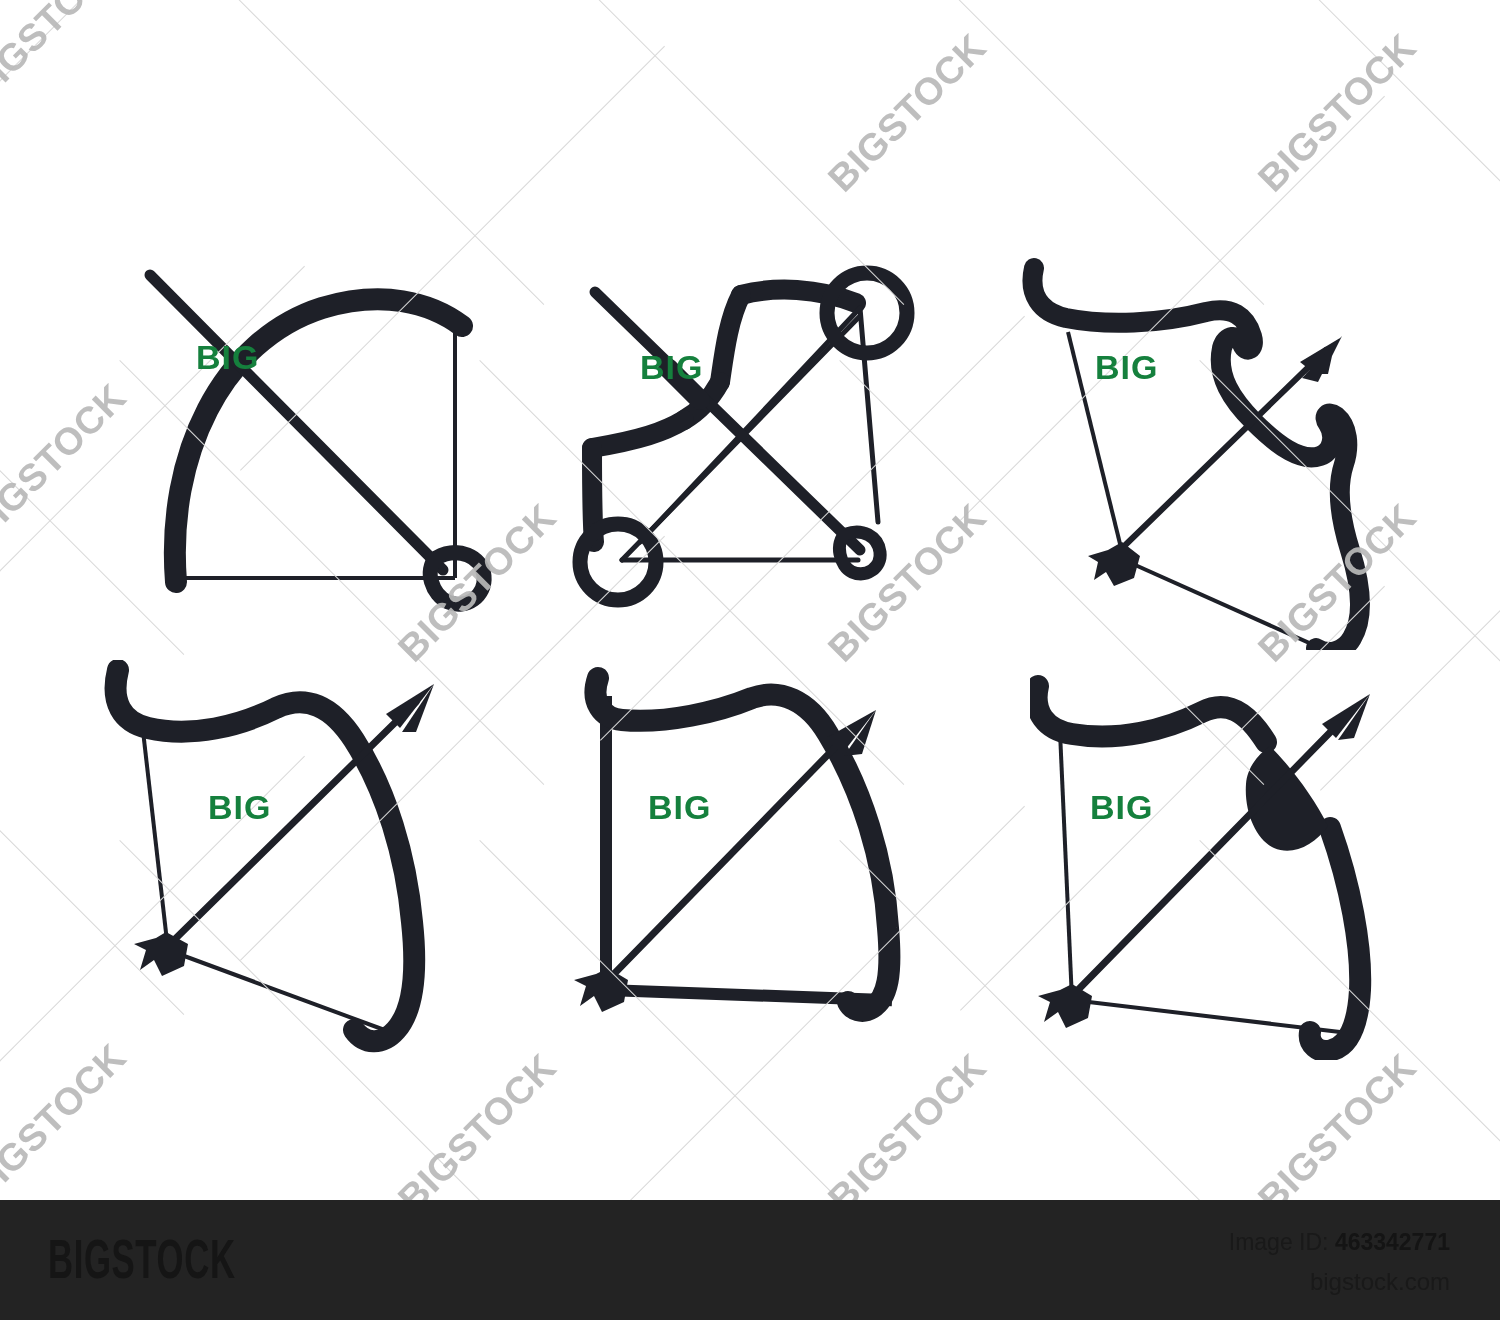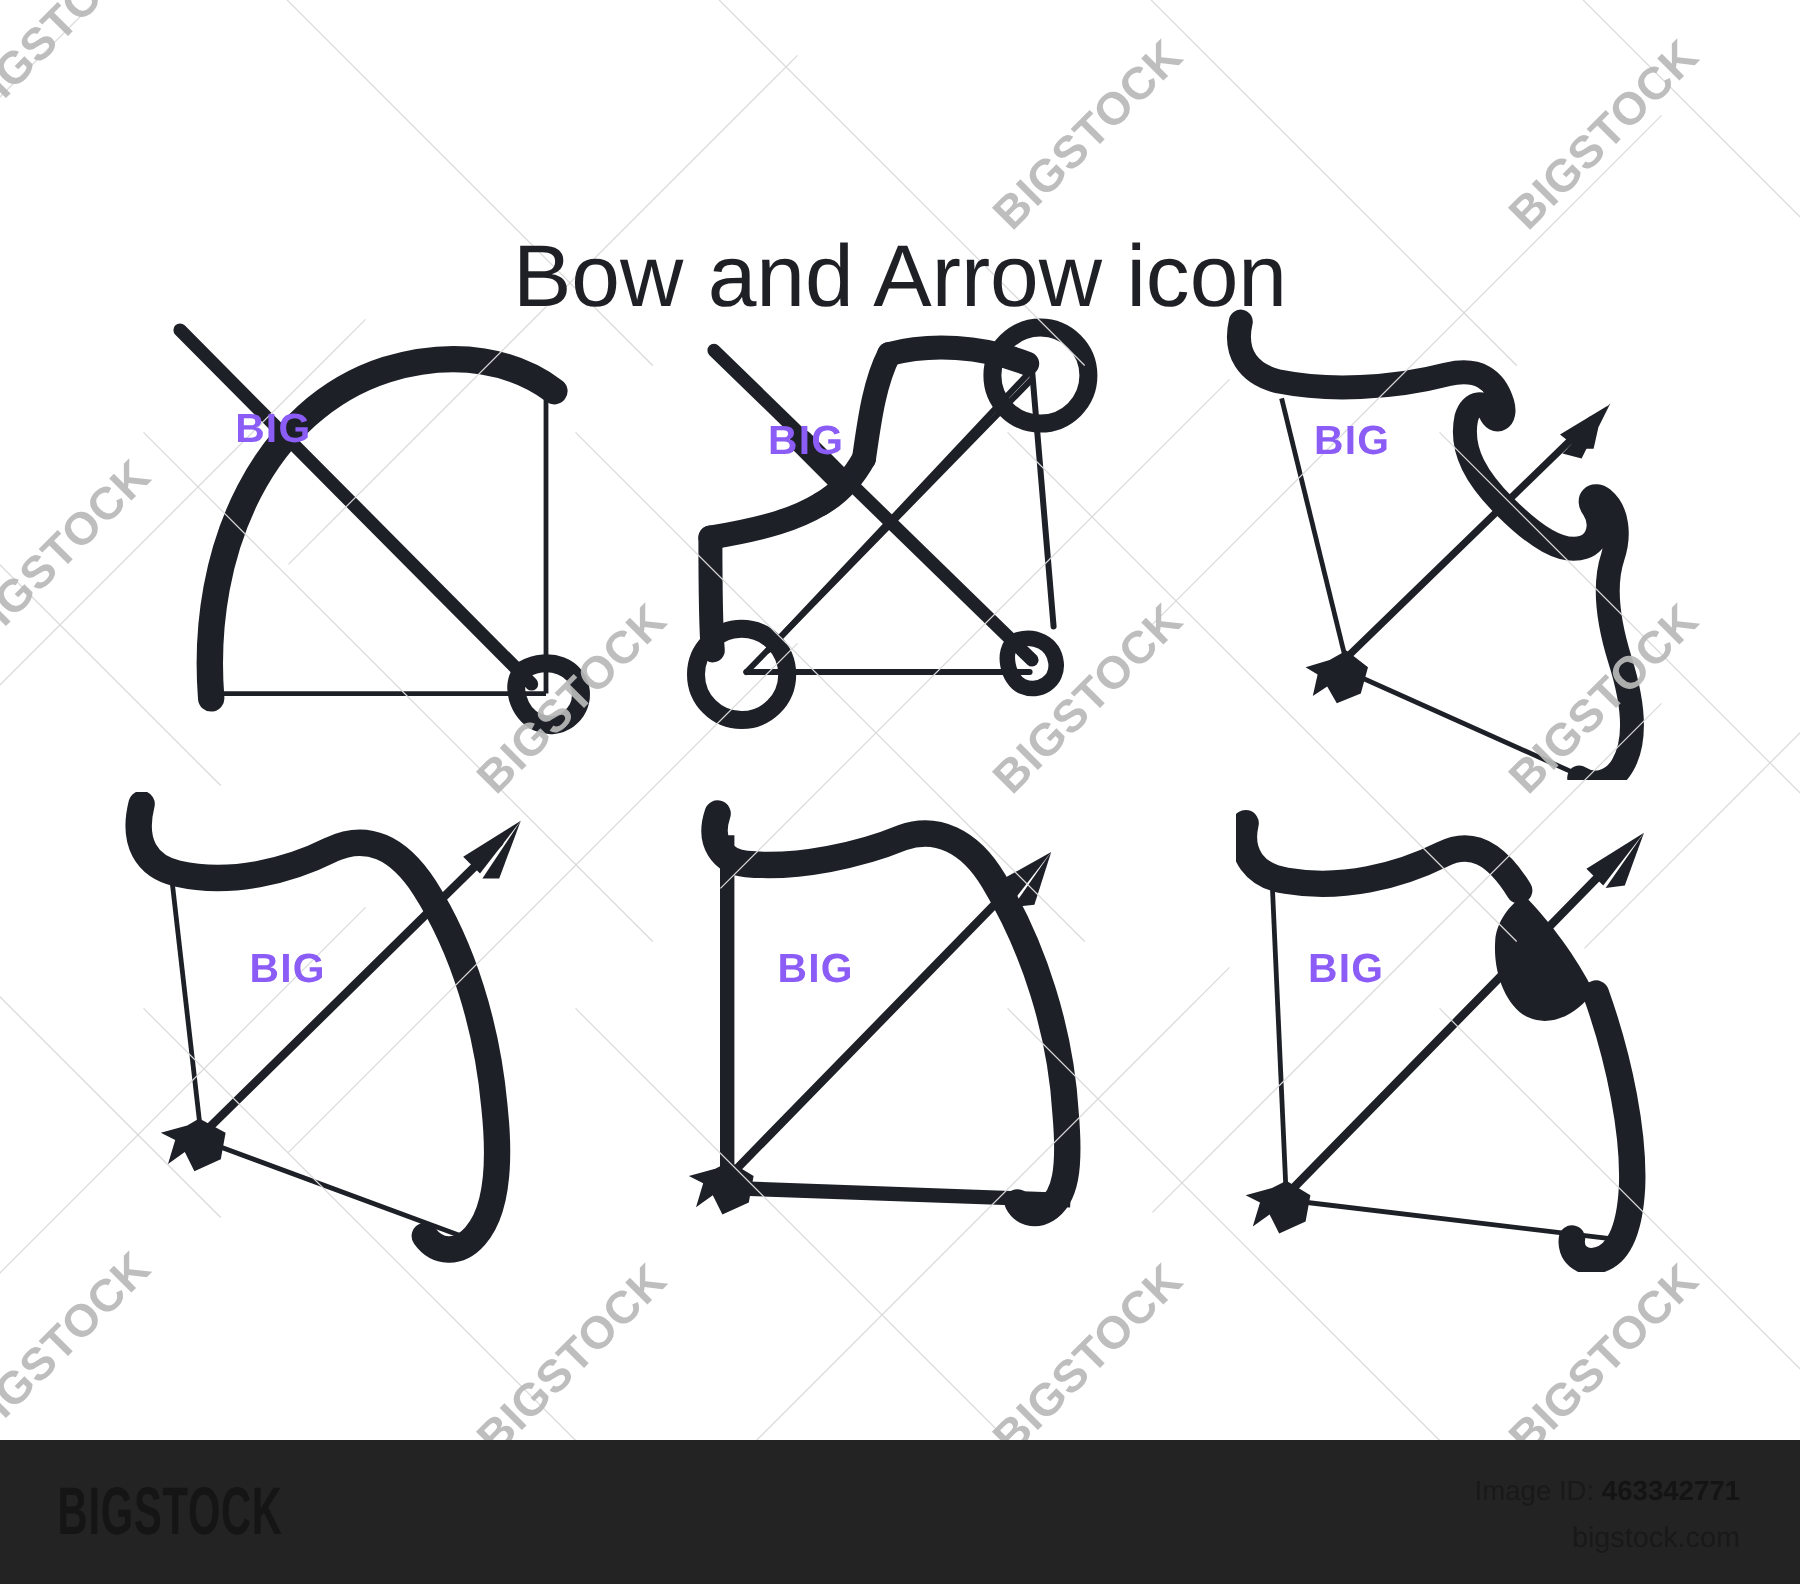--- a/index.html
+++ b/index.html
@@ -35,21 +35,21 @@
     color: #b9b9b9;
     font-family: "Liberation Sans", sans-serif;
     font-weight: 700;
     letter-spacing: 0.5px;
     white-space: nowrap;
     transform-origin: 0 0;
     opacity: .92;
   }
   .wm-big {
     position: absolute;
-    color: #8b5cf6;
+    color: #15803d;
     font-family: "Liberation Sans", sans-serif;
     font-weight: 700;
     font-size: 34px;
     letter-spacing: 1px;
     white-space: nowrap;
   }
 
   
   #title {
     position: absolute;
@@ -170,21 +170,20 @@
     <div class="wm-text" style="left:1250px; top:170px;  font-size:38px; transform:rotate(-45deg);">BIGSTOCK</div>
 
     <div class="wm-big" style="left:196px; top:338px;">BIG</div>
     <div class="wm-big" style="left:640px; top:348px;">BIG</div>
     <div class="wm-big" style="left:1095px; top:348px;">BIG</div>
     <div class="wm-big" style="left:208px; top:788px;">BIG</div>
     <div class="wm-big" style="left:648px; top:788px;">BIG</div>
     <div class="wm-big" style="left:1090px; top:788px;">BIG</div>
   </div>
 
-  <h1 id="title">Bow and Arrow icon</h1>
 
   <div id="icon-grid">
 
     <div class="icon-cell" style="left:110px; top:0px; width:400px; height:390px;">
       <svg viewBox="0 0 400 390" xmlns="http://www.w3.org/2000/svg">
         <g fill="none" stroke="#1e2028">
 
           <path d="M345,80 L345,328" stroke-width="4"></path>
           <path d="M72,328 L345,328" stroke-width="4"></path>
 

